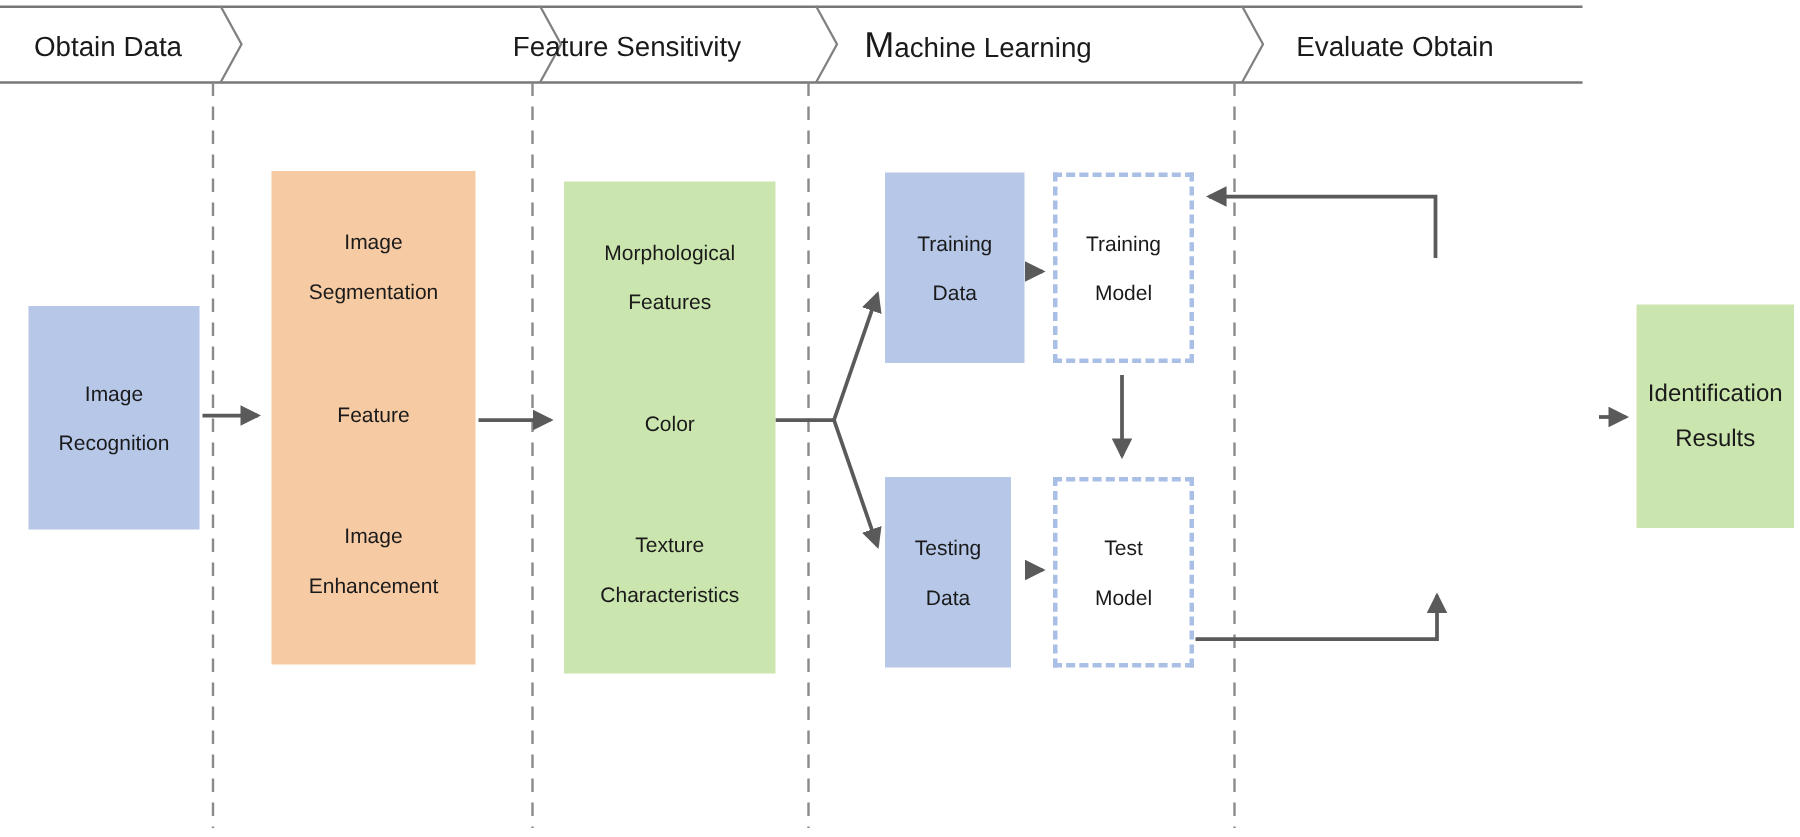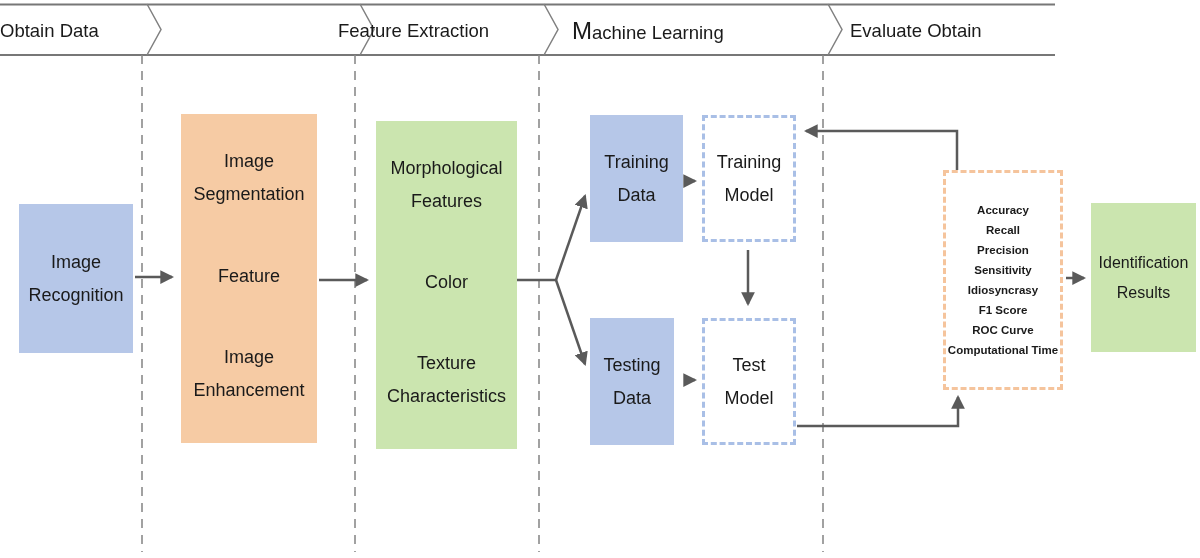--- a/index.html
+++ b/index.html
@@ -8,27 +8,27 @@
     --green-fill:#cbe5af;
     --arrow:#5a5a5a; --divider:#8a8a8a; --rule:#777777; --ink:#1a1a1a;
   }
   *{box-sizing:border-box;margin:0;padding:0}
   body{font-family:"Liberation Sans",sans-serif;background:#fff}
   .canvas{position:relative;width:1200px;height:558px;background:#fff;color:var(--ink);overflow:hidden}
   .layer{position:absolute;left:0;top:0;width:1200px;height:558px}
 
   
   .stage-label{position:absolute;top:17px;height:27px;line-height:27px;
-    font-size:18.5px;white-space:nowrap}
+    font-size:18.5px;text-align:center;white-space:nowrap}
   .stage-ml{display:block}
   .stage-ml::first-letter{font-size:1.3em}
 
   
   .node{position:absolute;display:flex;flex-direction:column;align-items:center;
-    justify-content:center;text-align:center;font-size:18px;line-height:33px}
+    justify-content:center;text-align:center;font-size:14px;line-height:33px}
   .node-label{white-space:pre-line}
   .fill-blue{background:var(--blue-fill)}
   .fill-orange{background:var(--orange-fill)}
   .fill-green{background:var(--green-fill)}
   .dash-blue{background:#fff;border:3px dashed var(--blue-dash)}
   .dash-orange{background:#fff;border:3px dashed var(--orange-dash)}
   .spread{justify-content:space-between;padding:31px 0 36px}
 
   .metrics-list{font-size:11.5px;font-weight:bold;line-height:20px}
   .id-box{font-size:16px;line-height:30px}
@@ -73,21 +73,21 @@
       <path d="M685,181 L695,181" marker-end="url(#ah)"></path>
       <path d="M685,380 L695,380" marker-end="url(#ah)"></path>
       <path d="M748,250 L748,304" marker-end="url(#ah)"></path>
       <path d="M957,172 L957,131 L806,131" marker-end="url(#ah)"></path>
       <path d="M797,426 L958,426 L958,397" marker-end="url(#ah)"></path>
       <path d="M1066,278 L1084,278" marker-end="url(#ah)"></path>
     </g>
   </svg>
 
   <div class="stage-label" style="left:0;width:144px">Obtain Data</div>
-  <div class="stage-label" style="left:338px;width:160px">Feature Extraction</div>
+  <div class="stage-label" style="left:338px;width:160px">Feature Sensitivity</div>
   <div class="stage-label stage-ml" style="left:572px;width:160px">Machine Learning</div>
   <div class="stage-label" style="left:850px;width:160px">Evaluate Obtain</div>
 
   <div class="node fill-blue" style="left:19px;top:204px;width:114px;height:149px">
     <div class="node-label">Image
 Recognition</div>
   </div>
 
   <div class="node fill-orange spread" style="left:181px;top:114px;width:136px;height:329px">
     <div class="node-label">Image
@@ -119,29 +119,19 @@
     <div class="node-label">Testing
 Data</div>
   </div>
 
   <div class="node dash-blue" style="left:702px;top:318px;width:94px;height:127px">
     <div class="node-label">Test
 Model</div>
   </div>
 
 
-  <div class="node dash-orange metrics-list" style="left:943px;top:170px;width:120px;height:220px">
-    <div>Accuracy</div>
-    <div>Recall</div>
-    <div>Precision</div>
-    <div>Sensitivity</div>
-    <div>Idiosyncrasy</div>
-    <div>F1 Score</div>
-    <div>ROC Curve</div>
-    <div>Computational Time</div>
-  </div>
 
   <div class="node fill-green id-box" style="left:1091px;top:203px;width:105px;height:149px">
     <div class="node-label">Identification
 Results</div>
   </div>
 
 </div>
 
 </body></html>

